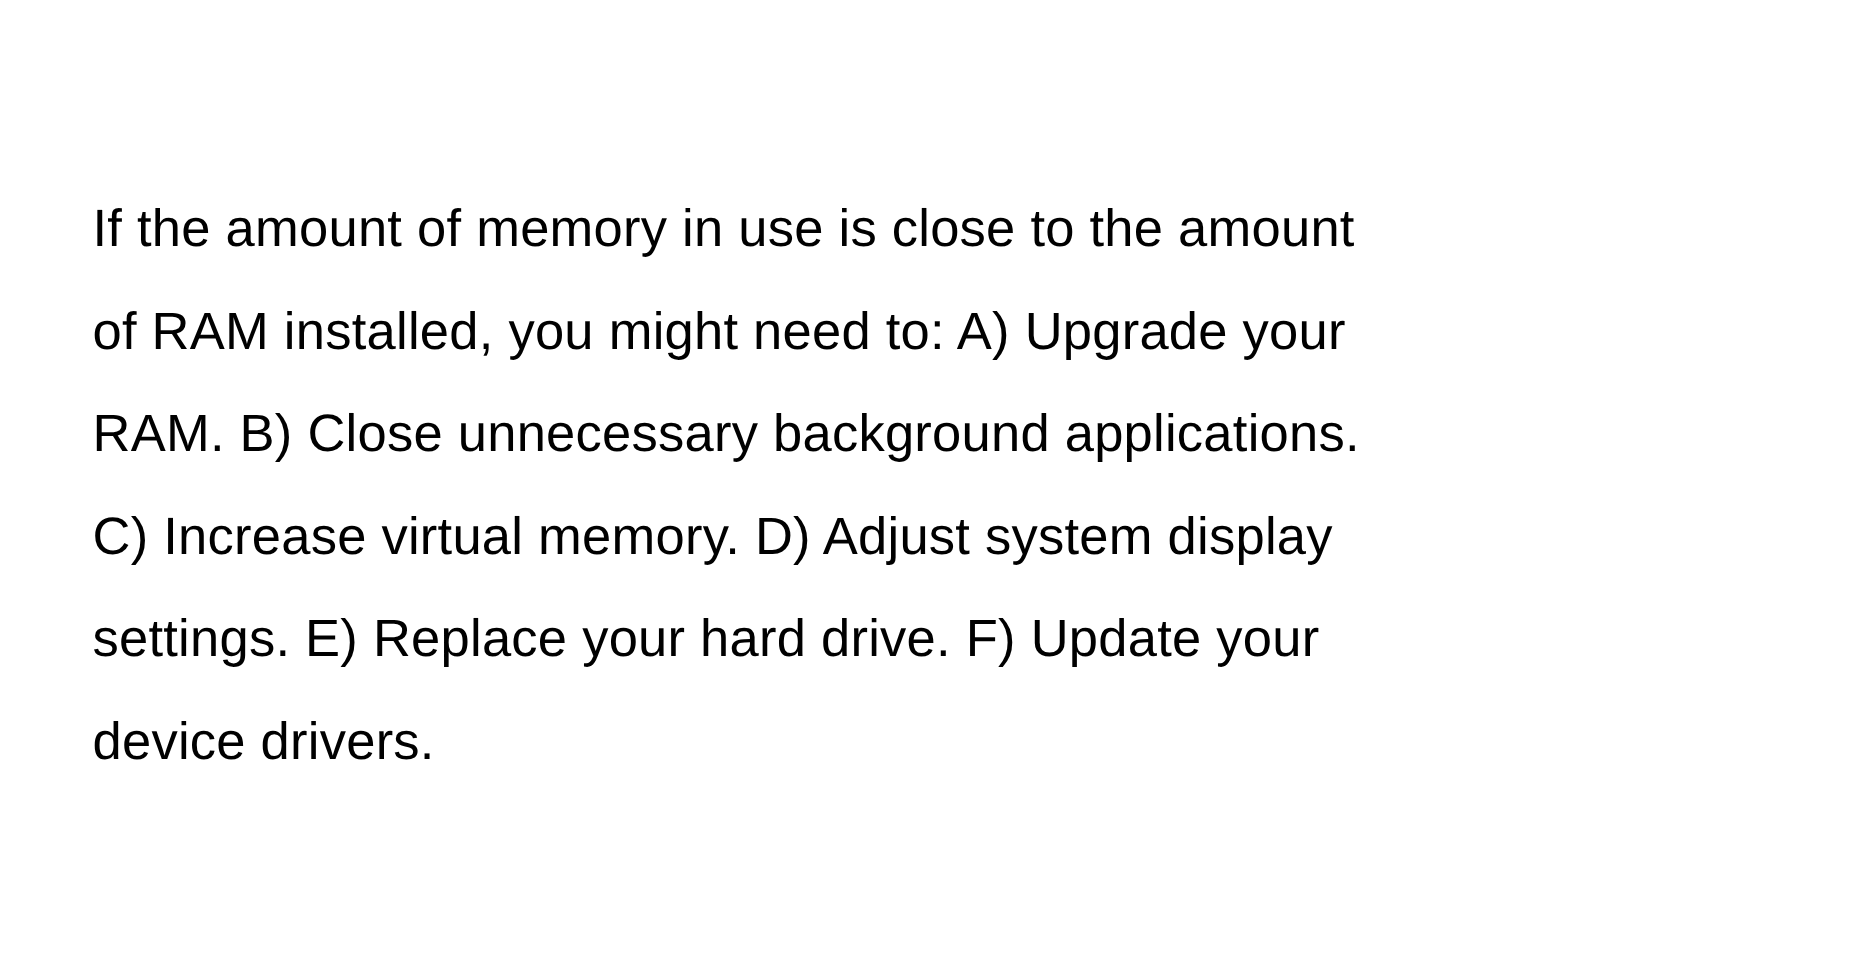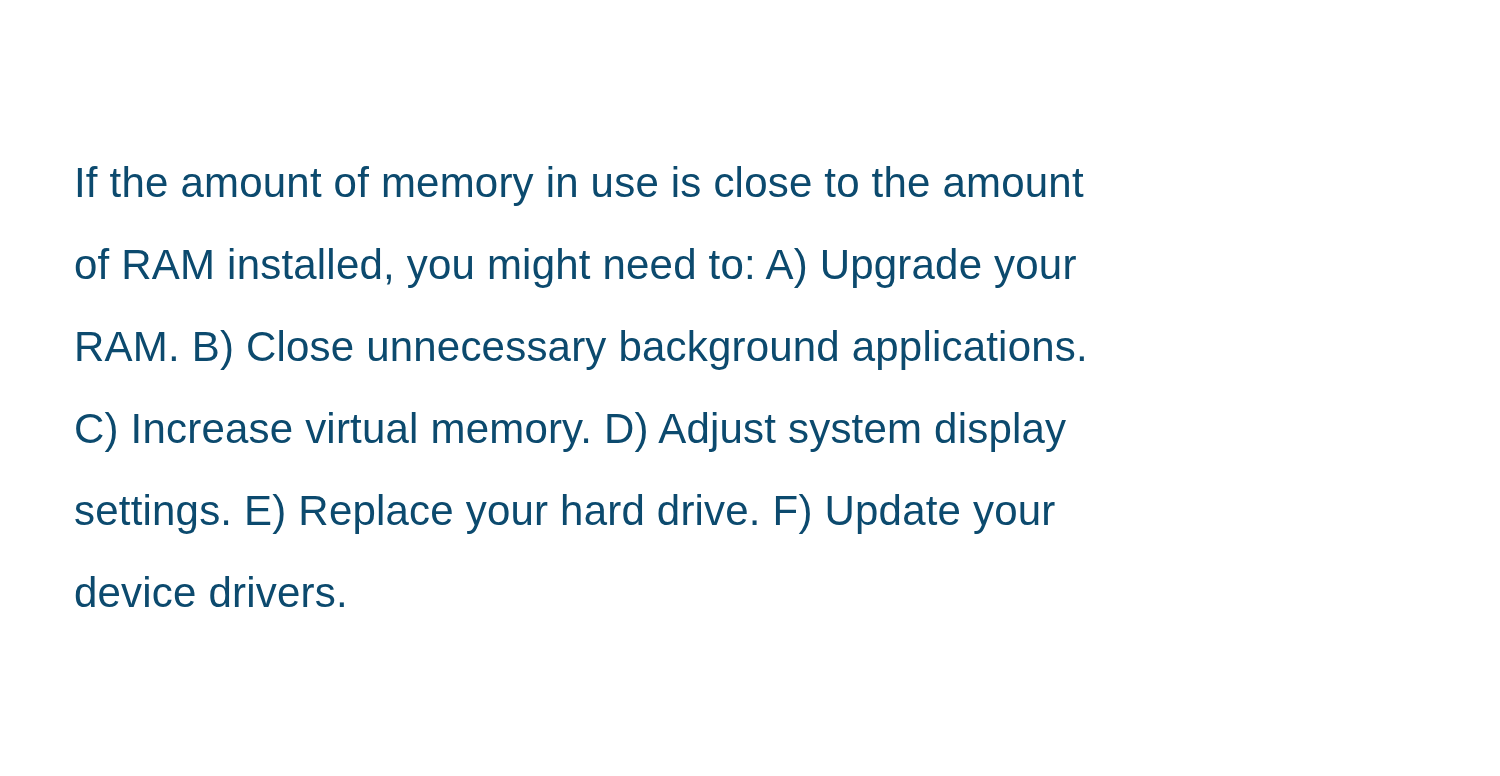--- a/index.html
+++ b/index.html
@@ -13,21 +13,21 @@
       background: #ffffff;
       font-family: -apple-system, BlinkMacSystemFont, "Segoe UI", Helvetica, Arial, sans-serif;
       display: flex;
       align-items: center;
       padding-left: 74px;
       padding-right: 74px;
     }
     .question-text {
       font-size: 42px;
       line-height: 1.95;
-      color: #0c4a6e;
+      color: #000000;
       font-weight: 400;
       letter-spacing: 0.2px;
       max-width: 1050px;
     }
   </style>
 </head>
 <body>
 
 <div class="question-text">If the amount of memory in use is close to the amount of RAM installed, you might need to: A) Upgrade your RAM. B) Close unnecessary background applications. C) Increase virtual memory. D) Adjust system display settings. E) Replace your hard drive. F) Update your device drivers.</div>
 

